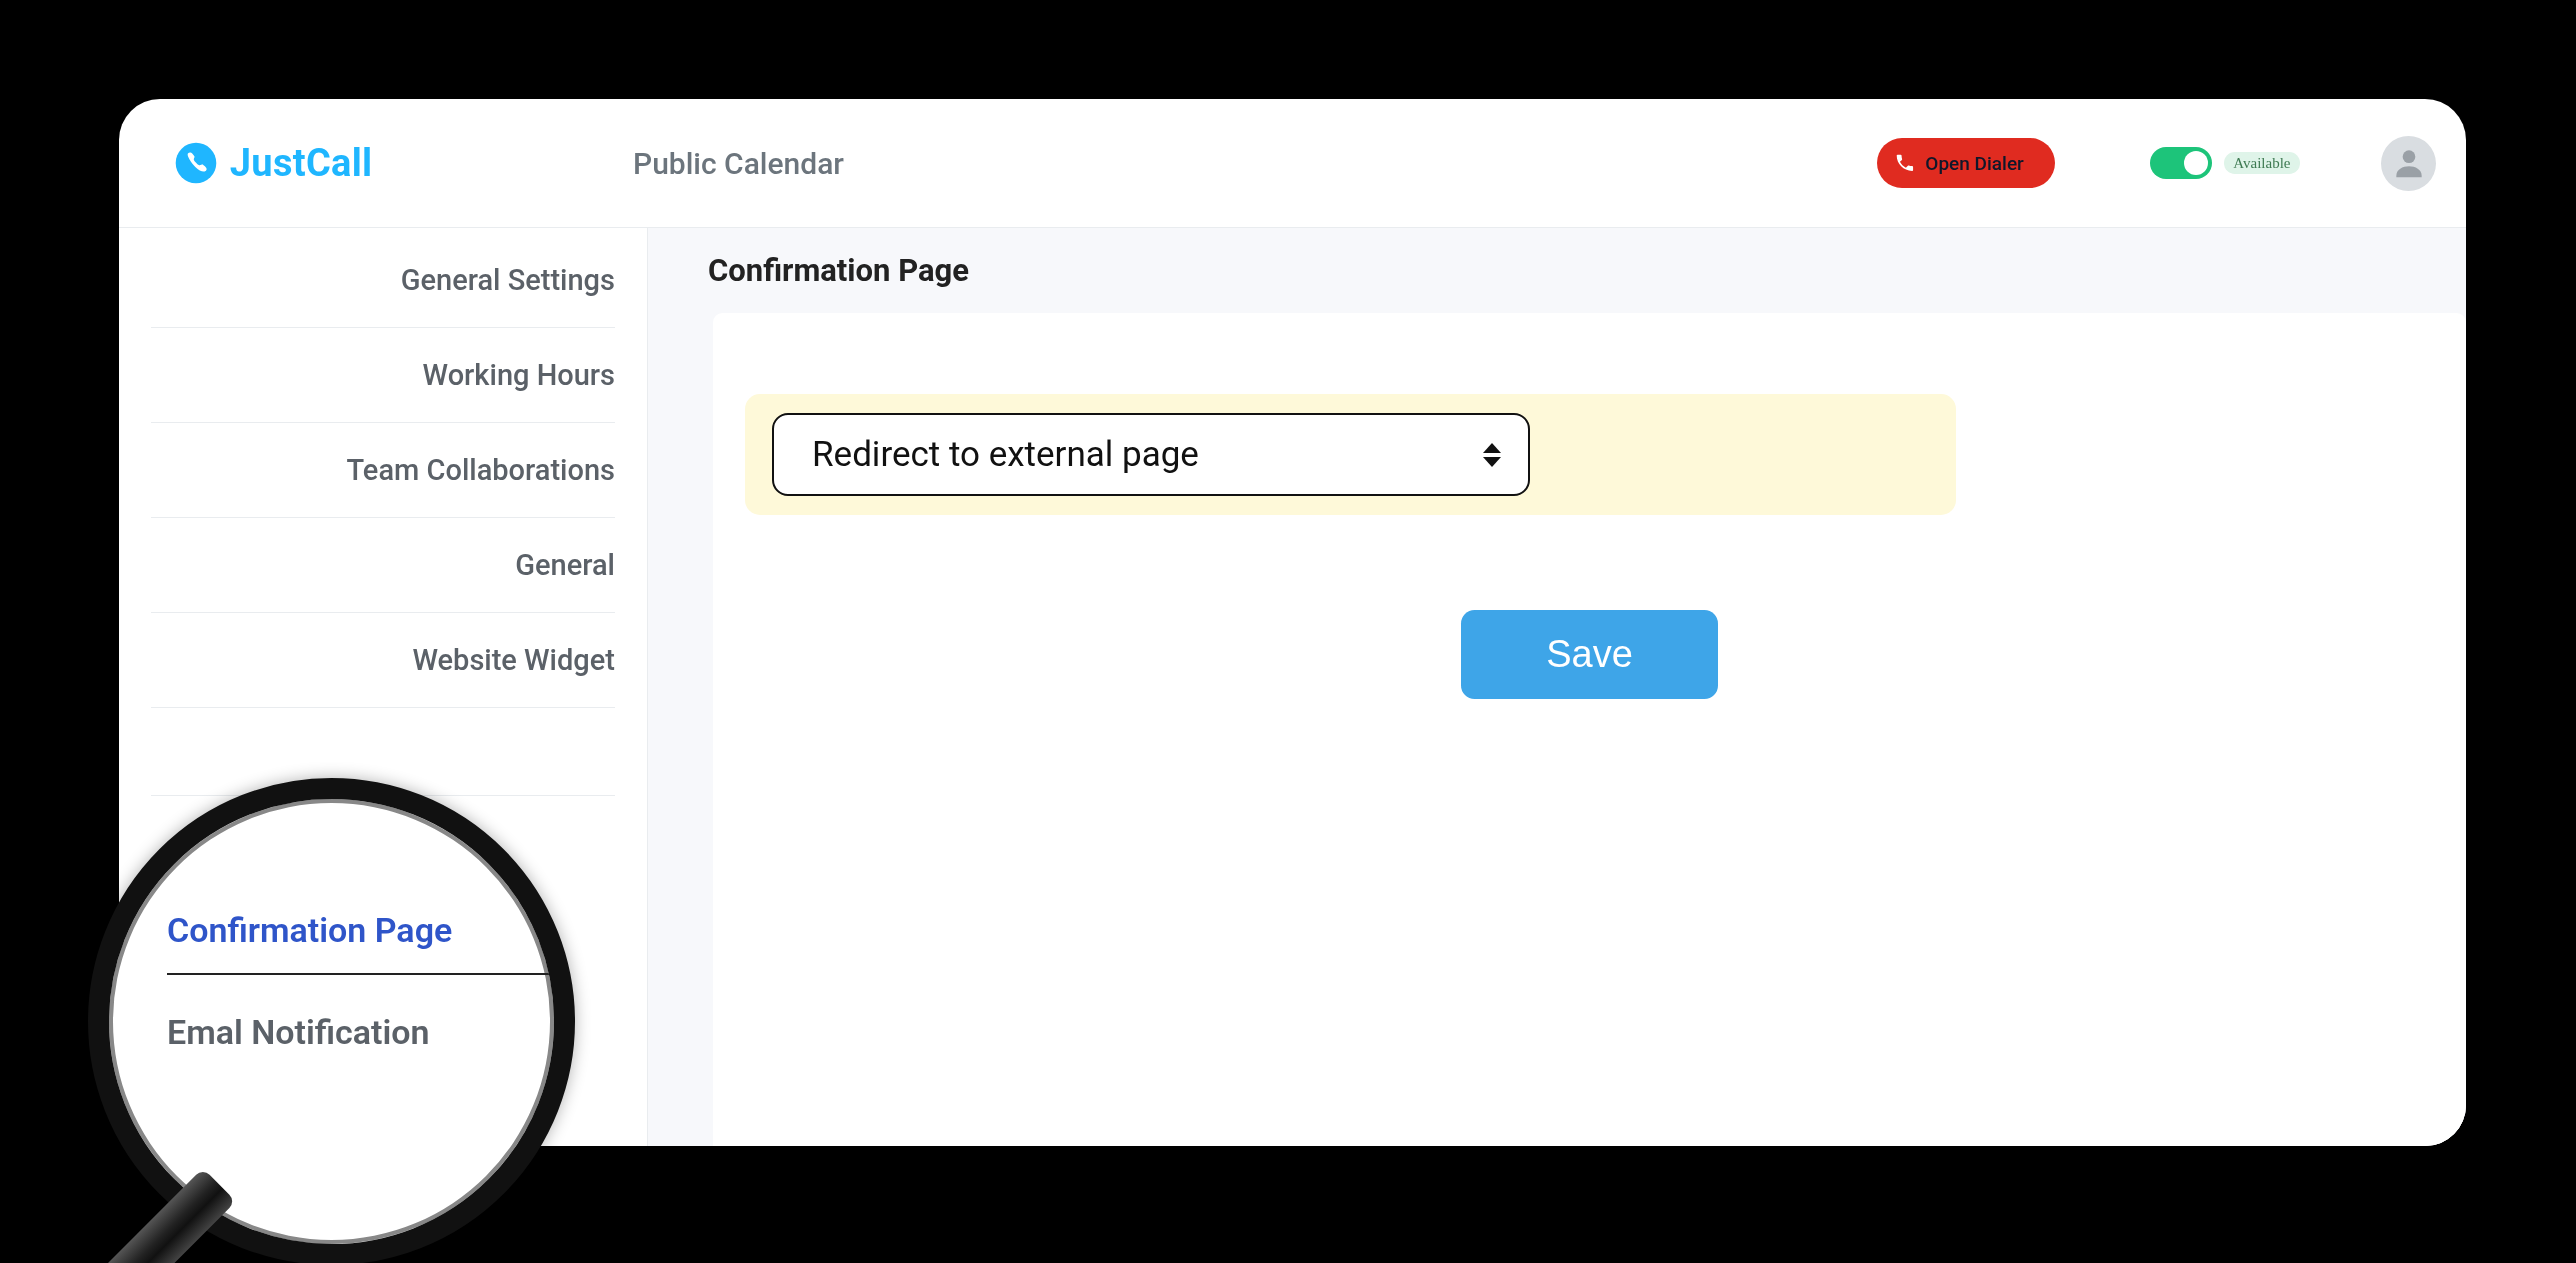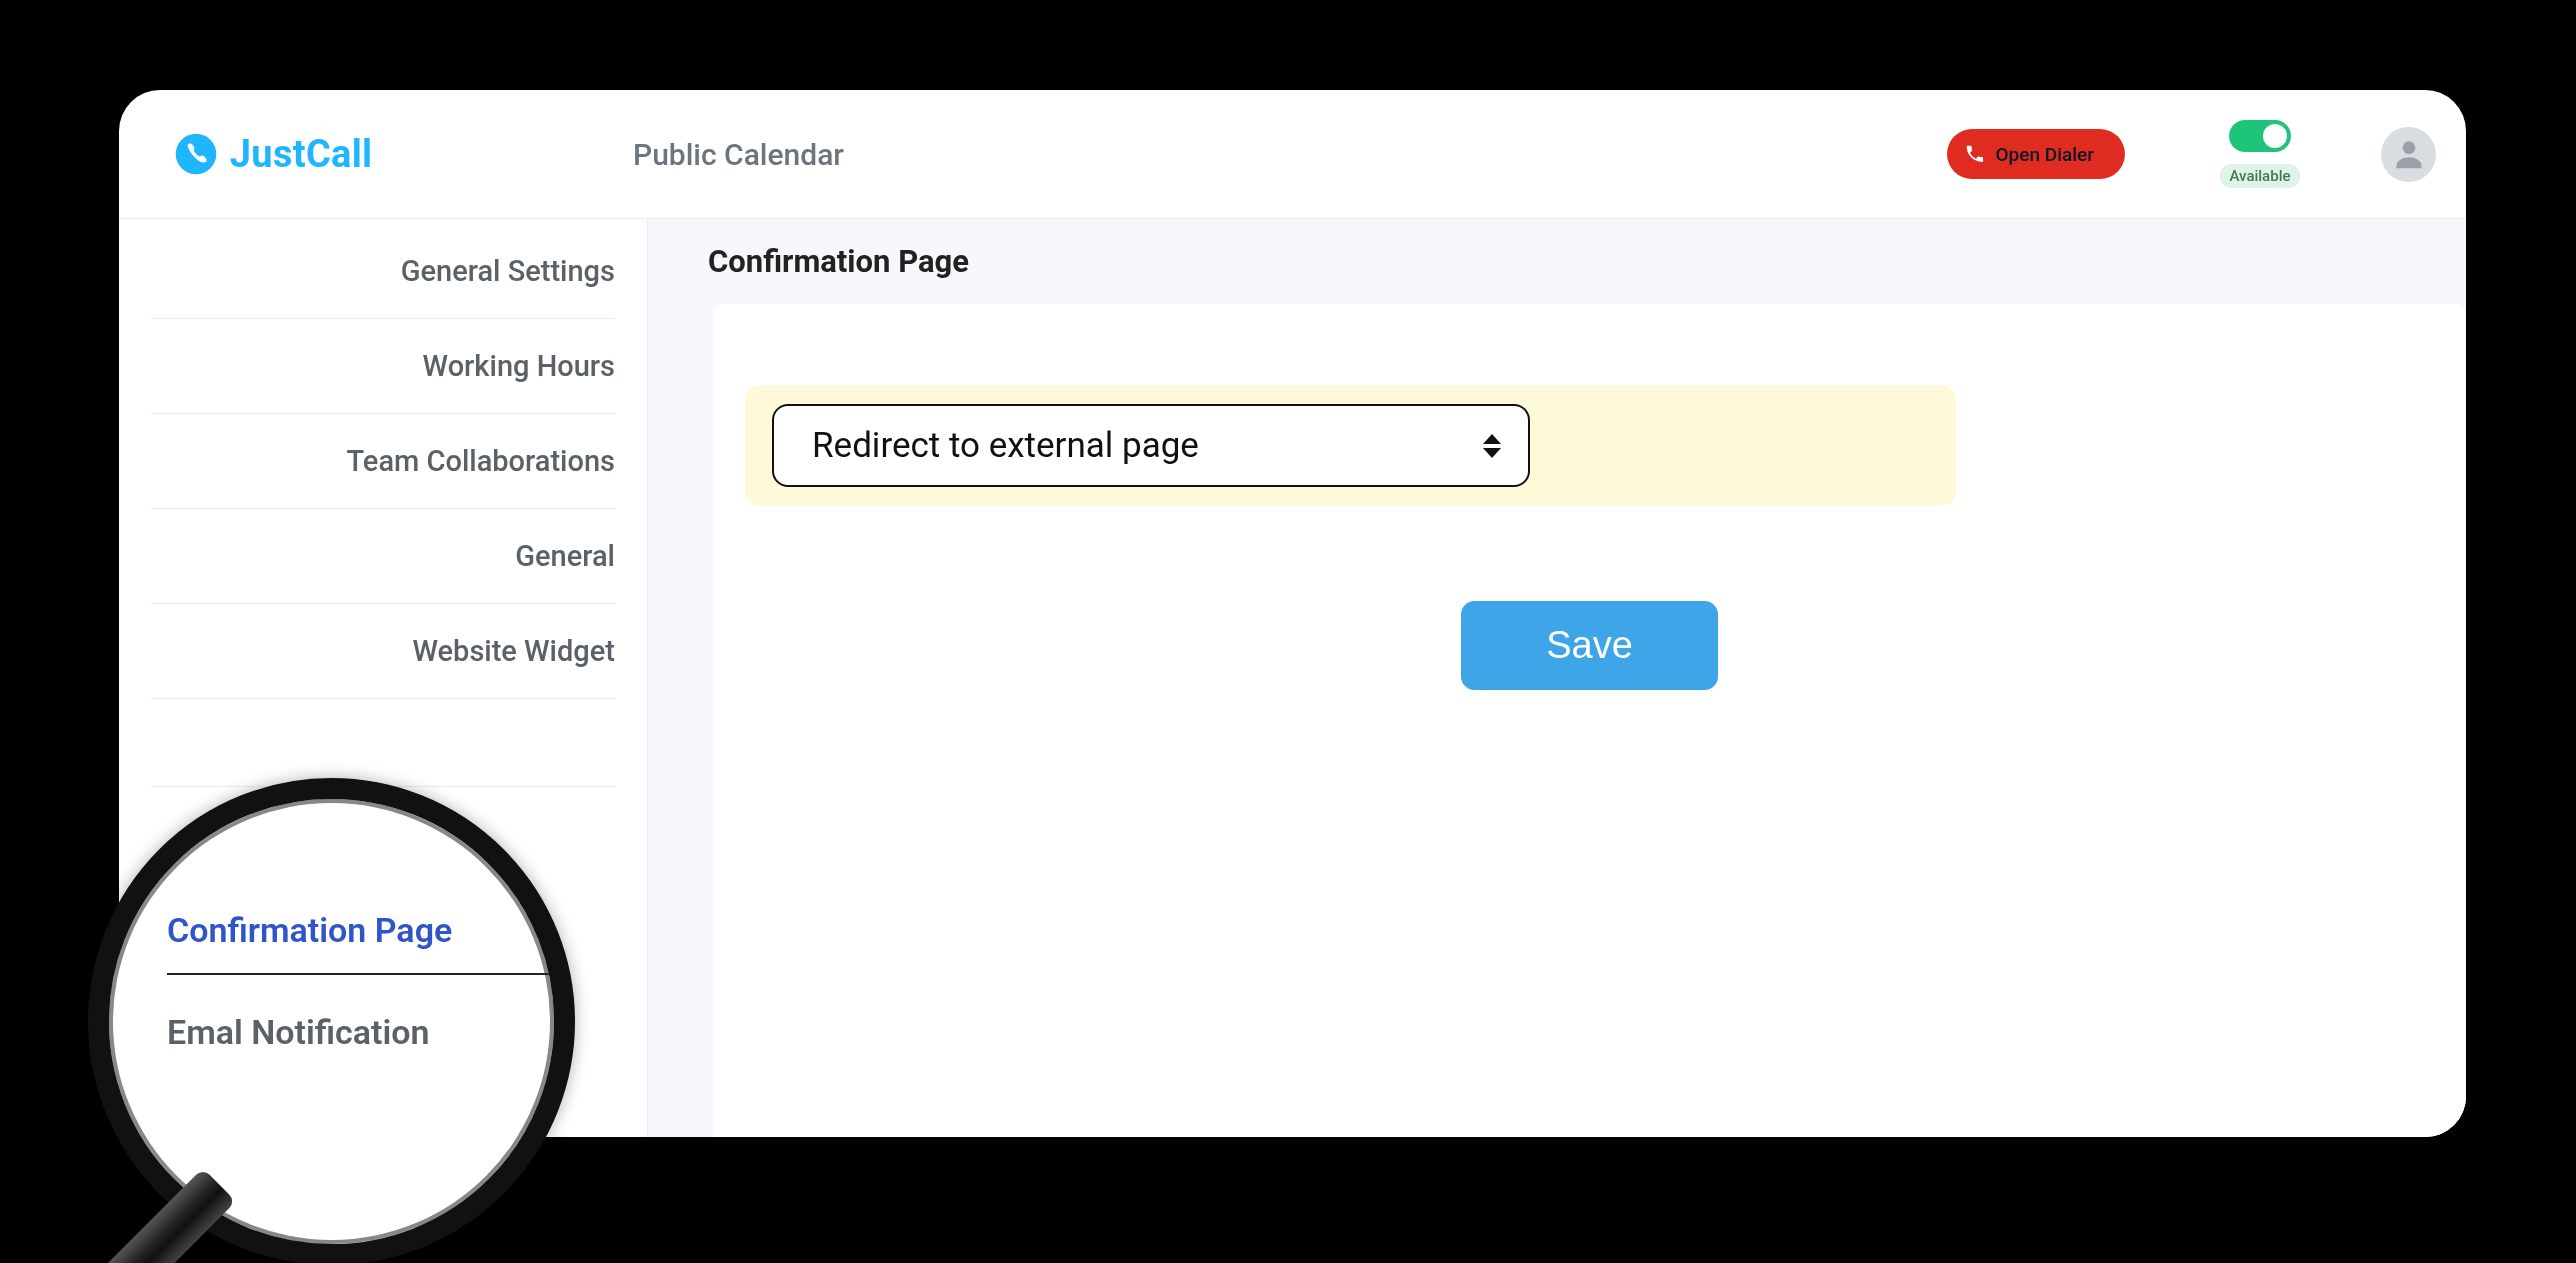--- a/index.html
+++ b/index.html
@@ -10,21 +10,21 @@
   }
   .stage {
     width: 2576px;
     height: 1264px;
     background: #000;
     position: relative;
     transform-origin: top left;
   }
   .window {
     position: absolute;
-    left: 119px; top: 90px;
+    left: 119px; top: 99px;
     width: 2347px; height: 1047px;
     background: #fff;
     border-radius: 41px;
     overflow: hidden;
     box-shadow: 0 0 41px rgba(0,0,0,.6);
     display: flex;
     flex-direction: column;
   }
   .header {
     height: 129px;
@@ -56,22 +56,23 @@
     color: #0f172a;
     border-radius: 27px;
     height: 50px;
     padding: 0 31px 0 17.6px;
     display: flex; align-items: center; gap: 9.5px;
     font-size: 19px;
     font-weight: 500;
     cursor: pointer;
   }
   .avail-col {
-    display:flex; flex-direction:column; align-items:center; gap:12px;
+    display:flex; flex-direction:row; align-items:center; gap:12px;
     margin-left: 68px;
+    font-family: Liberation Serif, serif;
   }
   .toggle {
     width: 62px; height: 32px; border-radius: 20px;
     background: #1dc47a; position: relative; cursor:pointer;
   }
   .toggle::after {
     content:""; position:absolute; right:4px; top:4px;
     width:24px; height:24px; background:#fff; border-radius:50%;
   }
   .badge-available {

